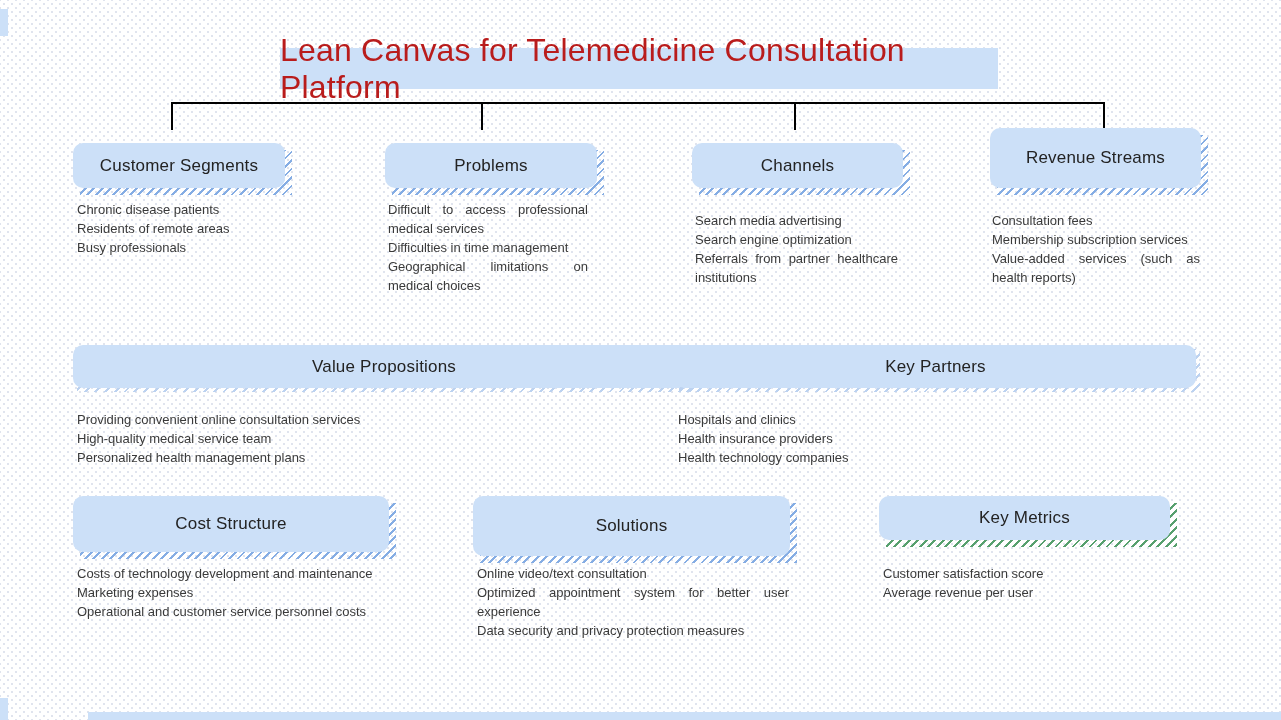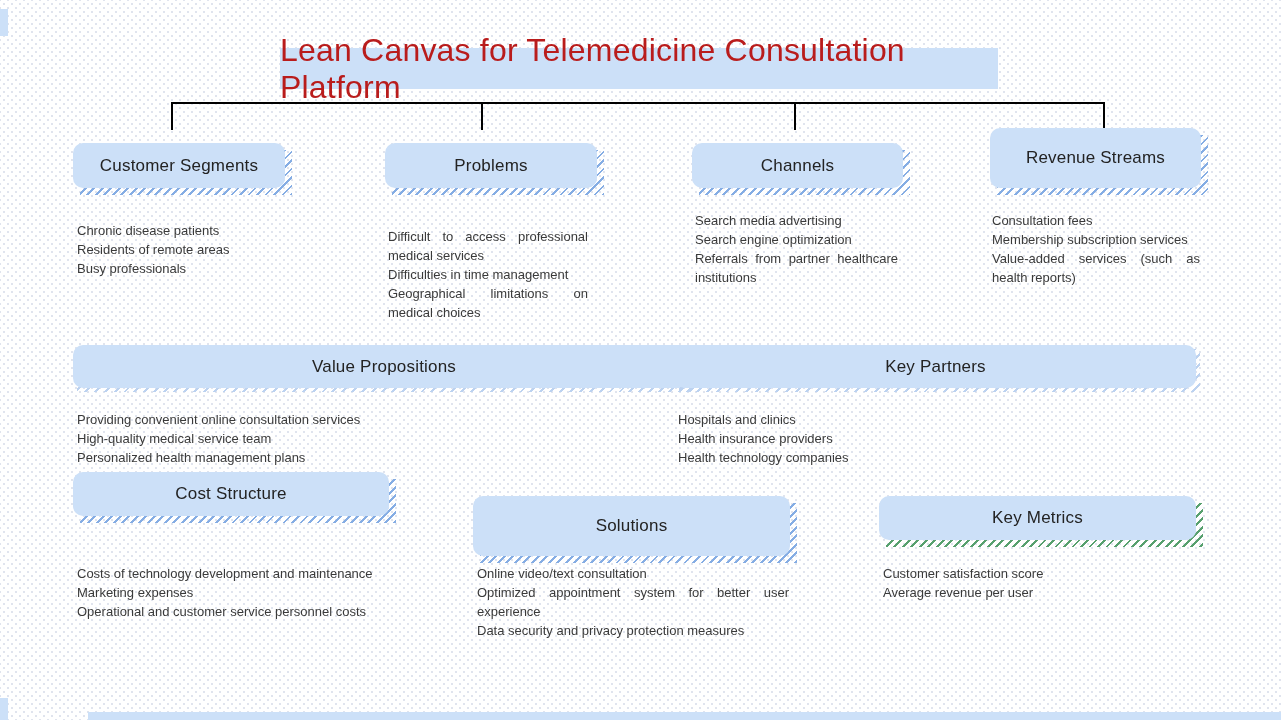--- a/index.html
+++ b/index.html
@@ -74,26 +74,26 @@
   </div>
   <div class="hbox" style="left:692px;top:143px;width:211px;height:45px">
     <div class="hatch"></div>
     <div class="face">Channels</div>
   </div>
   <div class="hbox" style="left:990px;top:128px;width:211px;height:60px">
     <div class="hatch"></div>
     <div class="face">Revenue Streams</div>
   </div>
 
-  <div class="sec-items" style="left:77px;top:221px;width:235px">
+  <div class="sec-items" style="left:77px;top:200px;width:235px">
     <div>Chronic disease patients</div>
     <div>Residents of remote areas</div>
     <div>Busy professionals</div>
   </div>
-  <div class="sec-items just" style="left:388px;top:227px;width:200px">
+  <div class="sec-items just" style="left:388px;top:200px;width:200px">
     <div>Difficult to access professional medical services</div>
     <div>Difficulties in time management</div>
     <div>Geographical limitations on medical choices</div>
   </div>
   <div class="sec-items just" style="left:695px;top:211px;width:203px">
     <div>Search media advertising</div>
     <div>Search engine optimization</div>
     <div>Referrals from partner healthcare institutions</div>
   </div>
   <div class="sec-items just" style="left:992px;top:211px;width:208px">
@@ -115,29 +115,29 @@
     <div>Providing convenient online consultation services</div>
     <div>High-quality medical service team</div>
     <div>Personalized health management plans</div>
   </div>
   <div class="sec-items" style="left:678px;top:410px;width:520px">
     <div>Hospitals and clinics</div>
     <div>Health insurance providers</div>
     <div>Health technology companies</div>
   </div>
 
-  <div class="hbox" style="left:73px;top:472px;width:316px;height:44px">
+  <div class="hbox" style="left:73px;top:496px;width:316px;height:56px">
     <div class="hatch"></div>
     <div class="face">Cost Structure</div>
   </div>
   <div class="hbox" style="left:473px;top:496px;width:317px;height:60px">
     <div class="hatch"></div>
     <div class="face">Solutions</div>
   </div>
-  <div class="hbox" style="left:879px;top:496px;width:317px;height:44px">
+  <div class="hbox" style="left:879px;top:496px;width:291px;height:44px">
     <div class="hatch green"></div>
     <div class="face">Key Metrics</div>
   </div>
 
   <div class="sec-items just" style="left:77px;top:564px;width:312px">
     <div>Costs of technology development and maintenance</div>
     <div>Marketing expenses</div>
     <div>Operational and customer service personnel costs</div>
   </div>
   <div class="sec-items just" style="left:477px;top:564px;width:312px">

